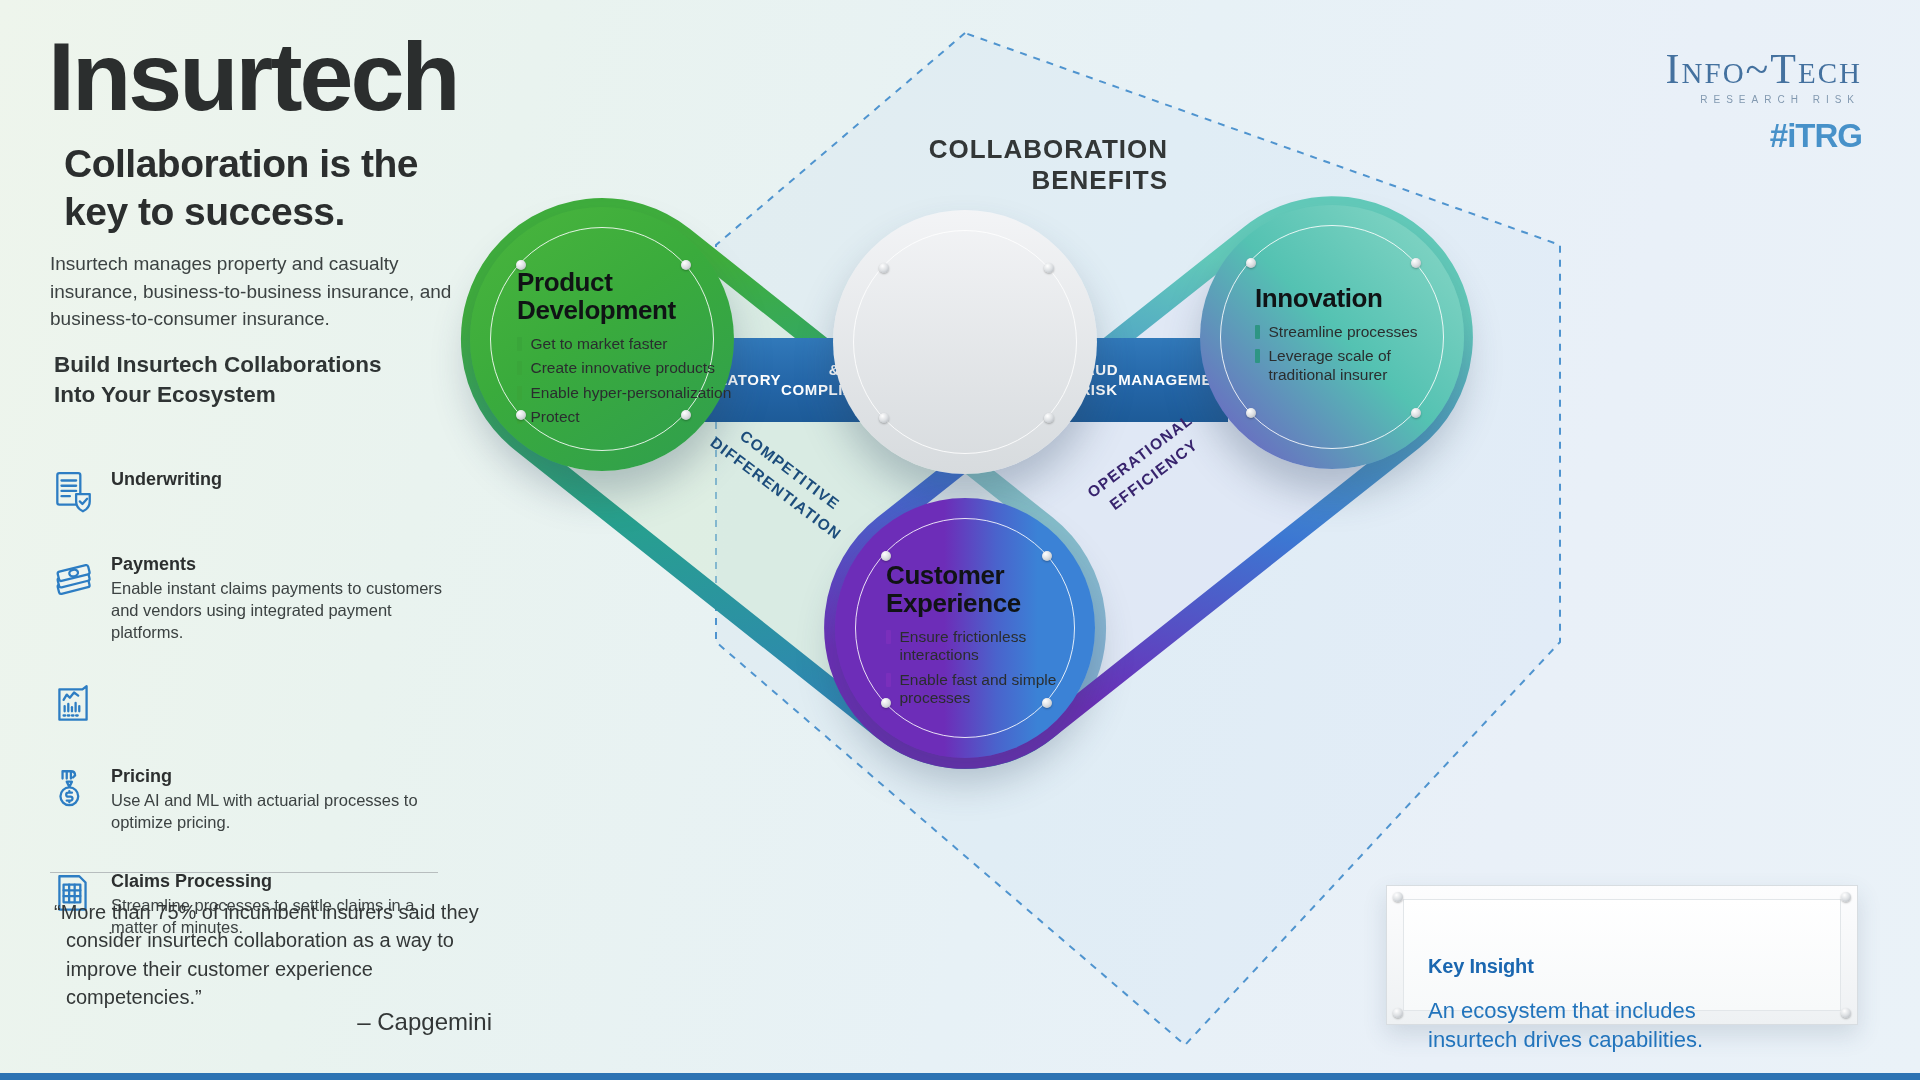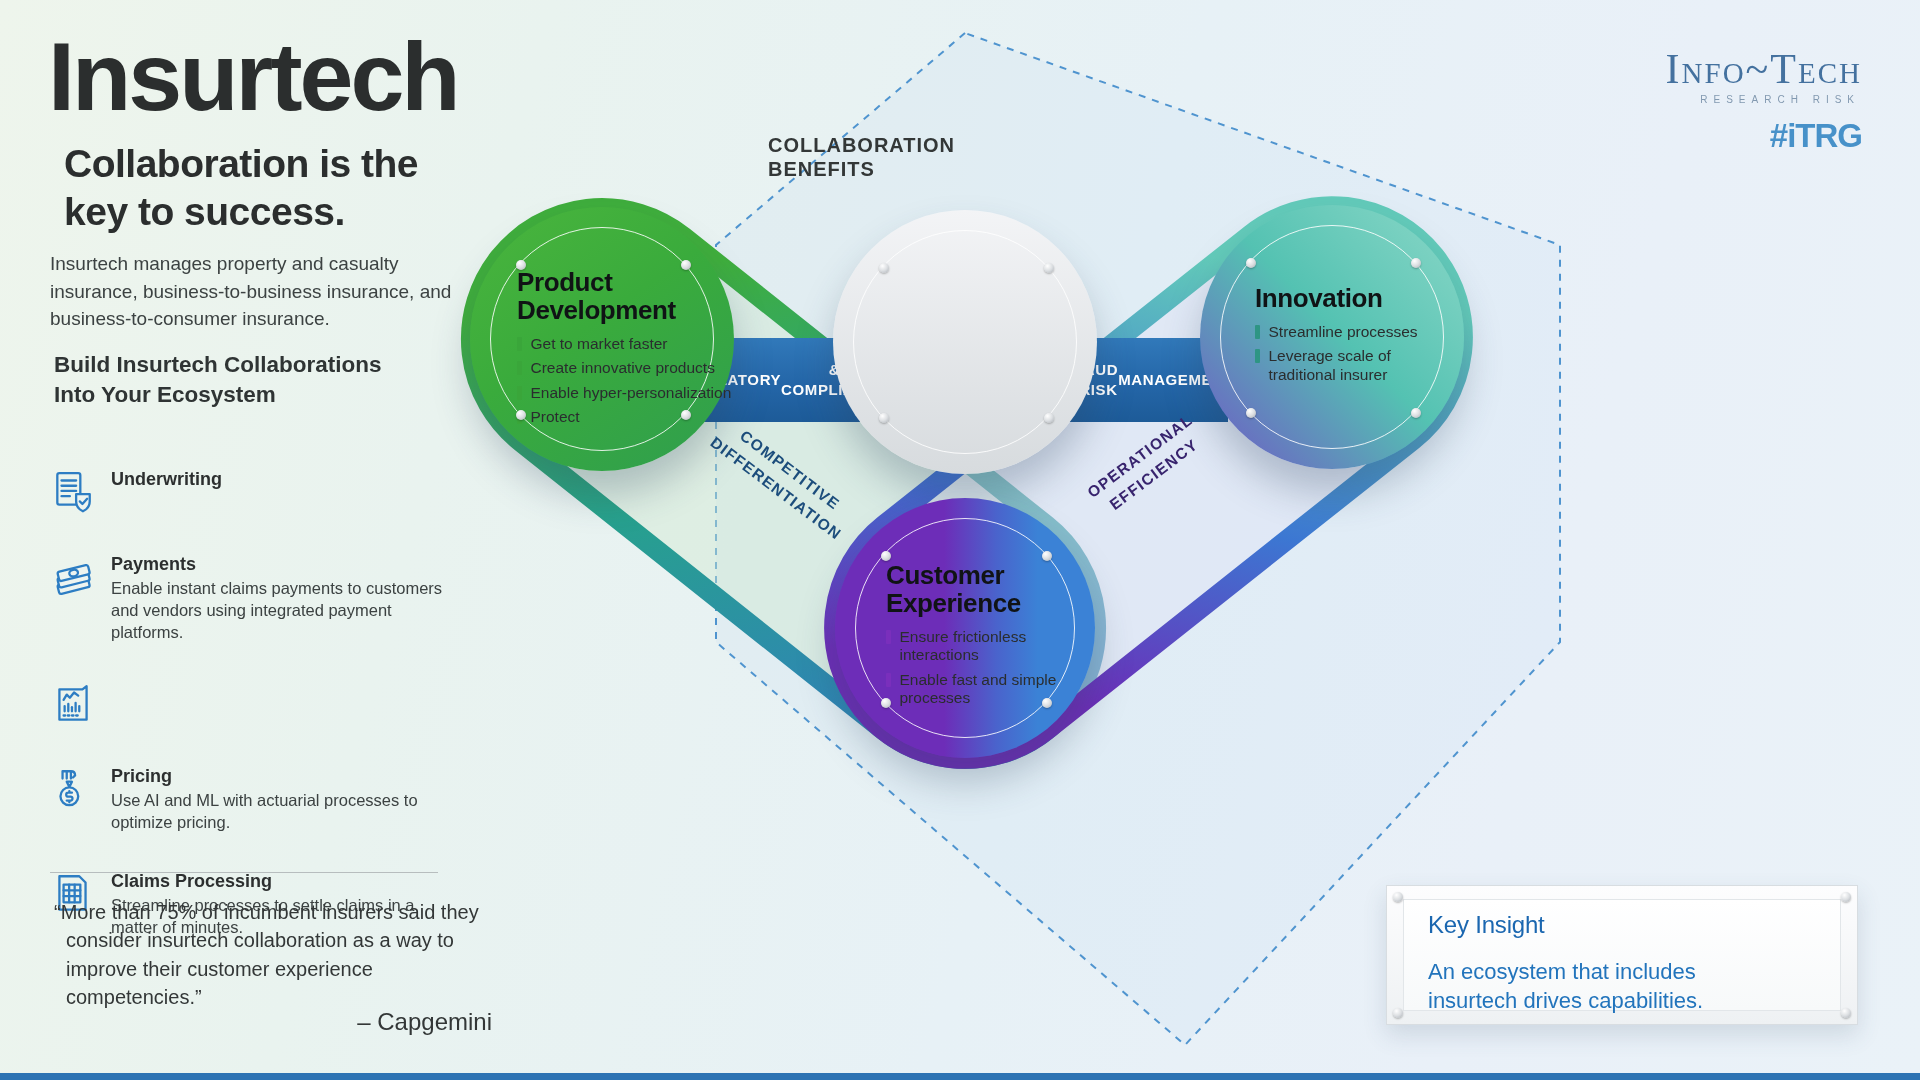--- a/index.html
+++ b/index.html
@@ -31,21 +31,21 @@
   .quote { position:absolute; left:6px; top:898px; width:452px; font-size:20px; font-weight:500; line-height:1.42; color:#333737; padding-left:12px; text-indent:-12px; }
   .attribution { position:absolute; left:6px; top:1008px; width:438px; text-align:right; font-size:24px; color:#333737; }
 
   
   .logo { position:absolute; right:58px; top:48px; z-index:5; text-align:right; }
   .logo-name { font-family:Liberation Serif, serif; font-variant:small-caps; font-size:42px; letter-spacing:2px; color:#44719f; line-height:1; }
   .logo-sub { font-size:10px; letter-spacing:6px; color:#8299b0; margin-top:4px; margin-right:2px; }
   .logo-tag { font-size:33px; font-weight:800; color:#4791c9; letter-spacing:-1px; margin-top:12px; }
 
   
-  .diagram-heading { position:absolute; left:768px; top:134px; width:400px; z-index:4; text-align:left; font-size:20px; font-weight:800; letter-spacing:1px; color:#333737; line-height:1.18; }
+  .diagram-heading { position:absolute; left:768px; top:134px; width:400px; z-index:4; text-align:right; font-size:26px; font-weight:800; letter-spacing:1px; color:#333737; line-height:1.18; }
 
   .ribbon { position:absolute; z-index:2; height:84px; display:flex; flex-direction:row; justify-content:center; align-items:center;
     background:linear-gradient(180deg,#3179ba 0%,#2466a8 55%,#1d5b98 100%); color:#fff; font-size:15px; font-weight:700; letter-spacing:0.6px; line-height:1.35; text-align:center; }
   .ribbon.r1 { left:700px; top:338px; width:160px; }
   .ribbon.r2 { left:1068px; top:338px; width:160px; }
 
   .diag { position:absolute; z-index:2; width:230px; text-align:center; font-size:15.5px; font-weight:800; letter-spacing:1.4px; line-height:1.5; }
   .diag.d1 { left:668px; top:456px; transform:rotate(37deg); color:#1c4d7c; }
   .diag.d2 { left:1032px; top:442px; transform:rotate(-37deg); color:#38246e; }
 
@@ -81,21 +81,21 @@
   .screw { position:absolute; width:10px; height:10px; border-radius:50%; z-index:3;
     background:radial-gradient(circle at 35% 30%, #ffffff 0%, #dcdfe2 50%, #a9aeb4 100%);
     box-shadow:0 1px 2px rgba(0,0,0,0.28); }
 
   
   .key-insight { position:absolute; left:1386px; top:885px; width:472px; height:140px; z-index:3;
     background:linear-gradient(180deg,#fdfdfe 0%,#eef1f3 100%); border:1px solid #d8dde1;
     box-shadow:0 10px 22px rgba(60,85,110,0.16); }
   .ki-card { position:absolute; left:16px; top:13px; right:16px; bottom:13px;
     background:linear-gradient(180deg,#ffffff 0%,#f7f9fa 100%); border:1px solid #e2e6e9; padding:11px 0 0 24px; }
-  .ki-title { font-size:24px; font-weight:400; color:#1b67b0; letter-spacing:-0.2px; }
+  .ki-title { font-size:20px; font-weight:700; color:#1b67b0; letter-spacing:-0.2px;margin-top:44px; }
   .ki-body { margin-top:19px; font-size:22px; line-height:1.3; color:#2274bc; width:330px; }
 
   .icon-svg { width:42px; height:46px; }
 </style>
 </head>
 <body>
 
 <div class="canvas">
 
   <svg class="bg" viewBox="0 0 1920 1080">

